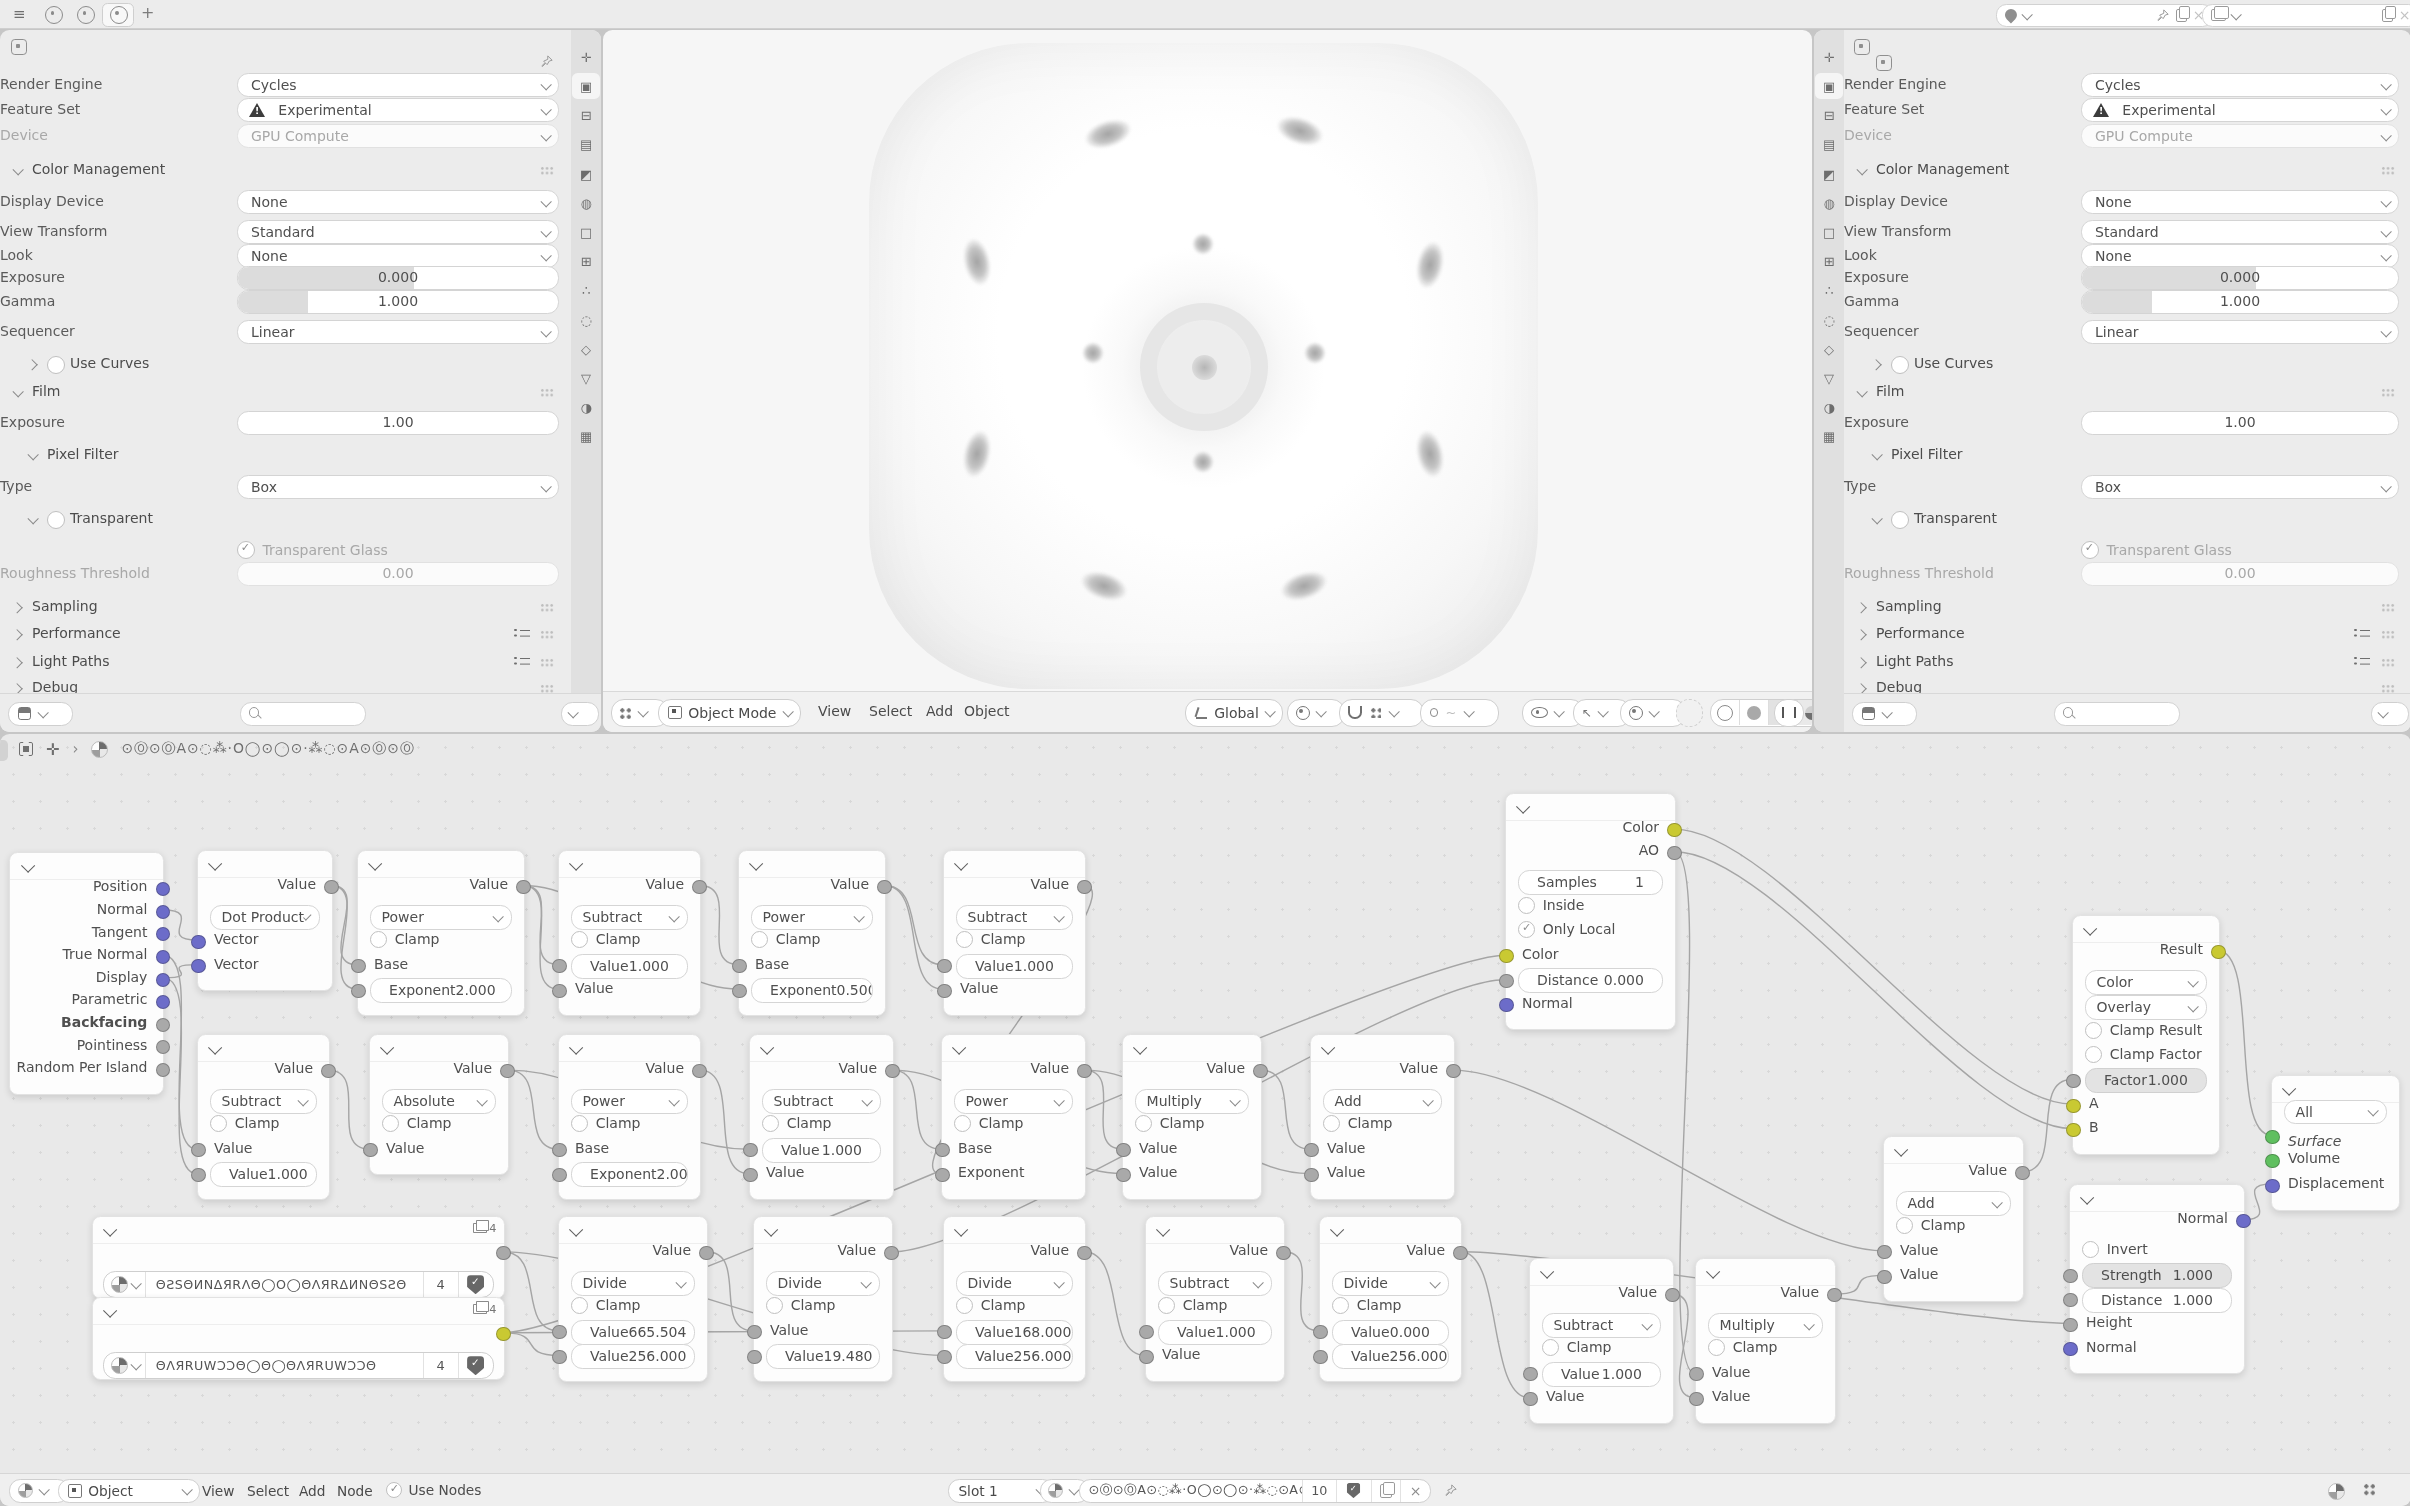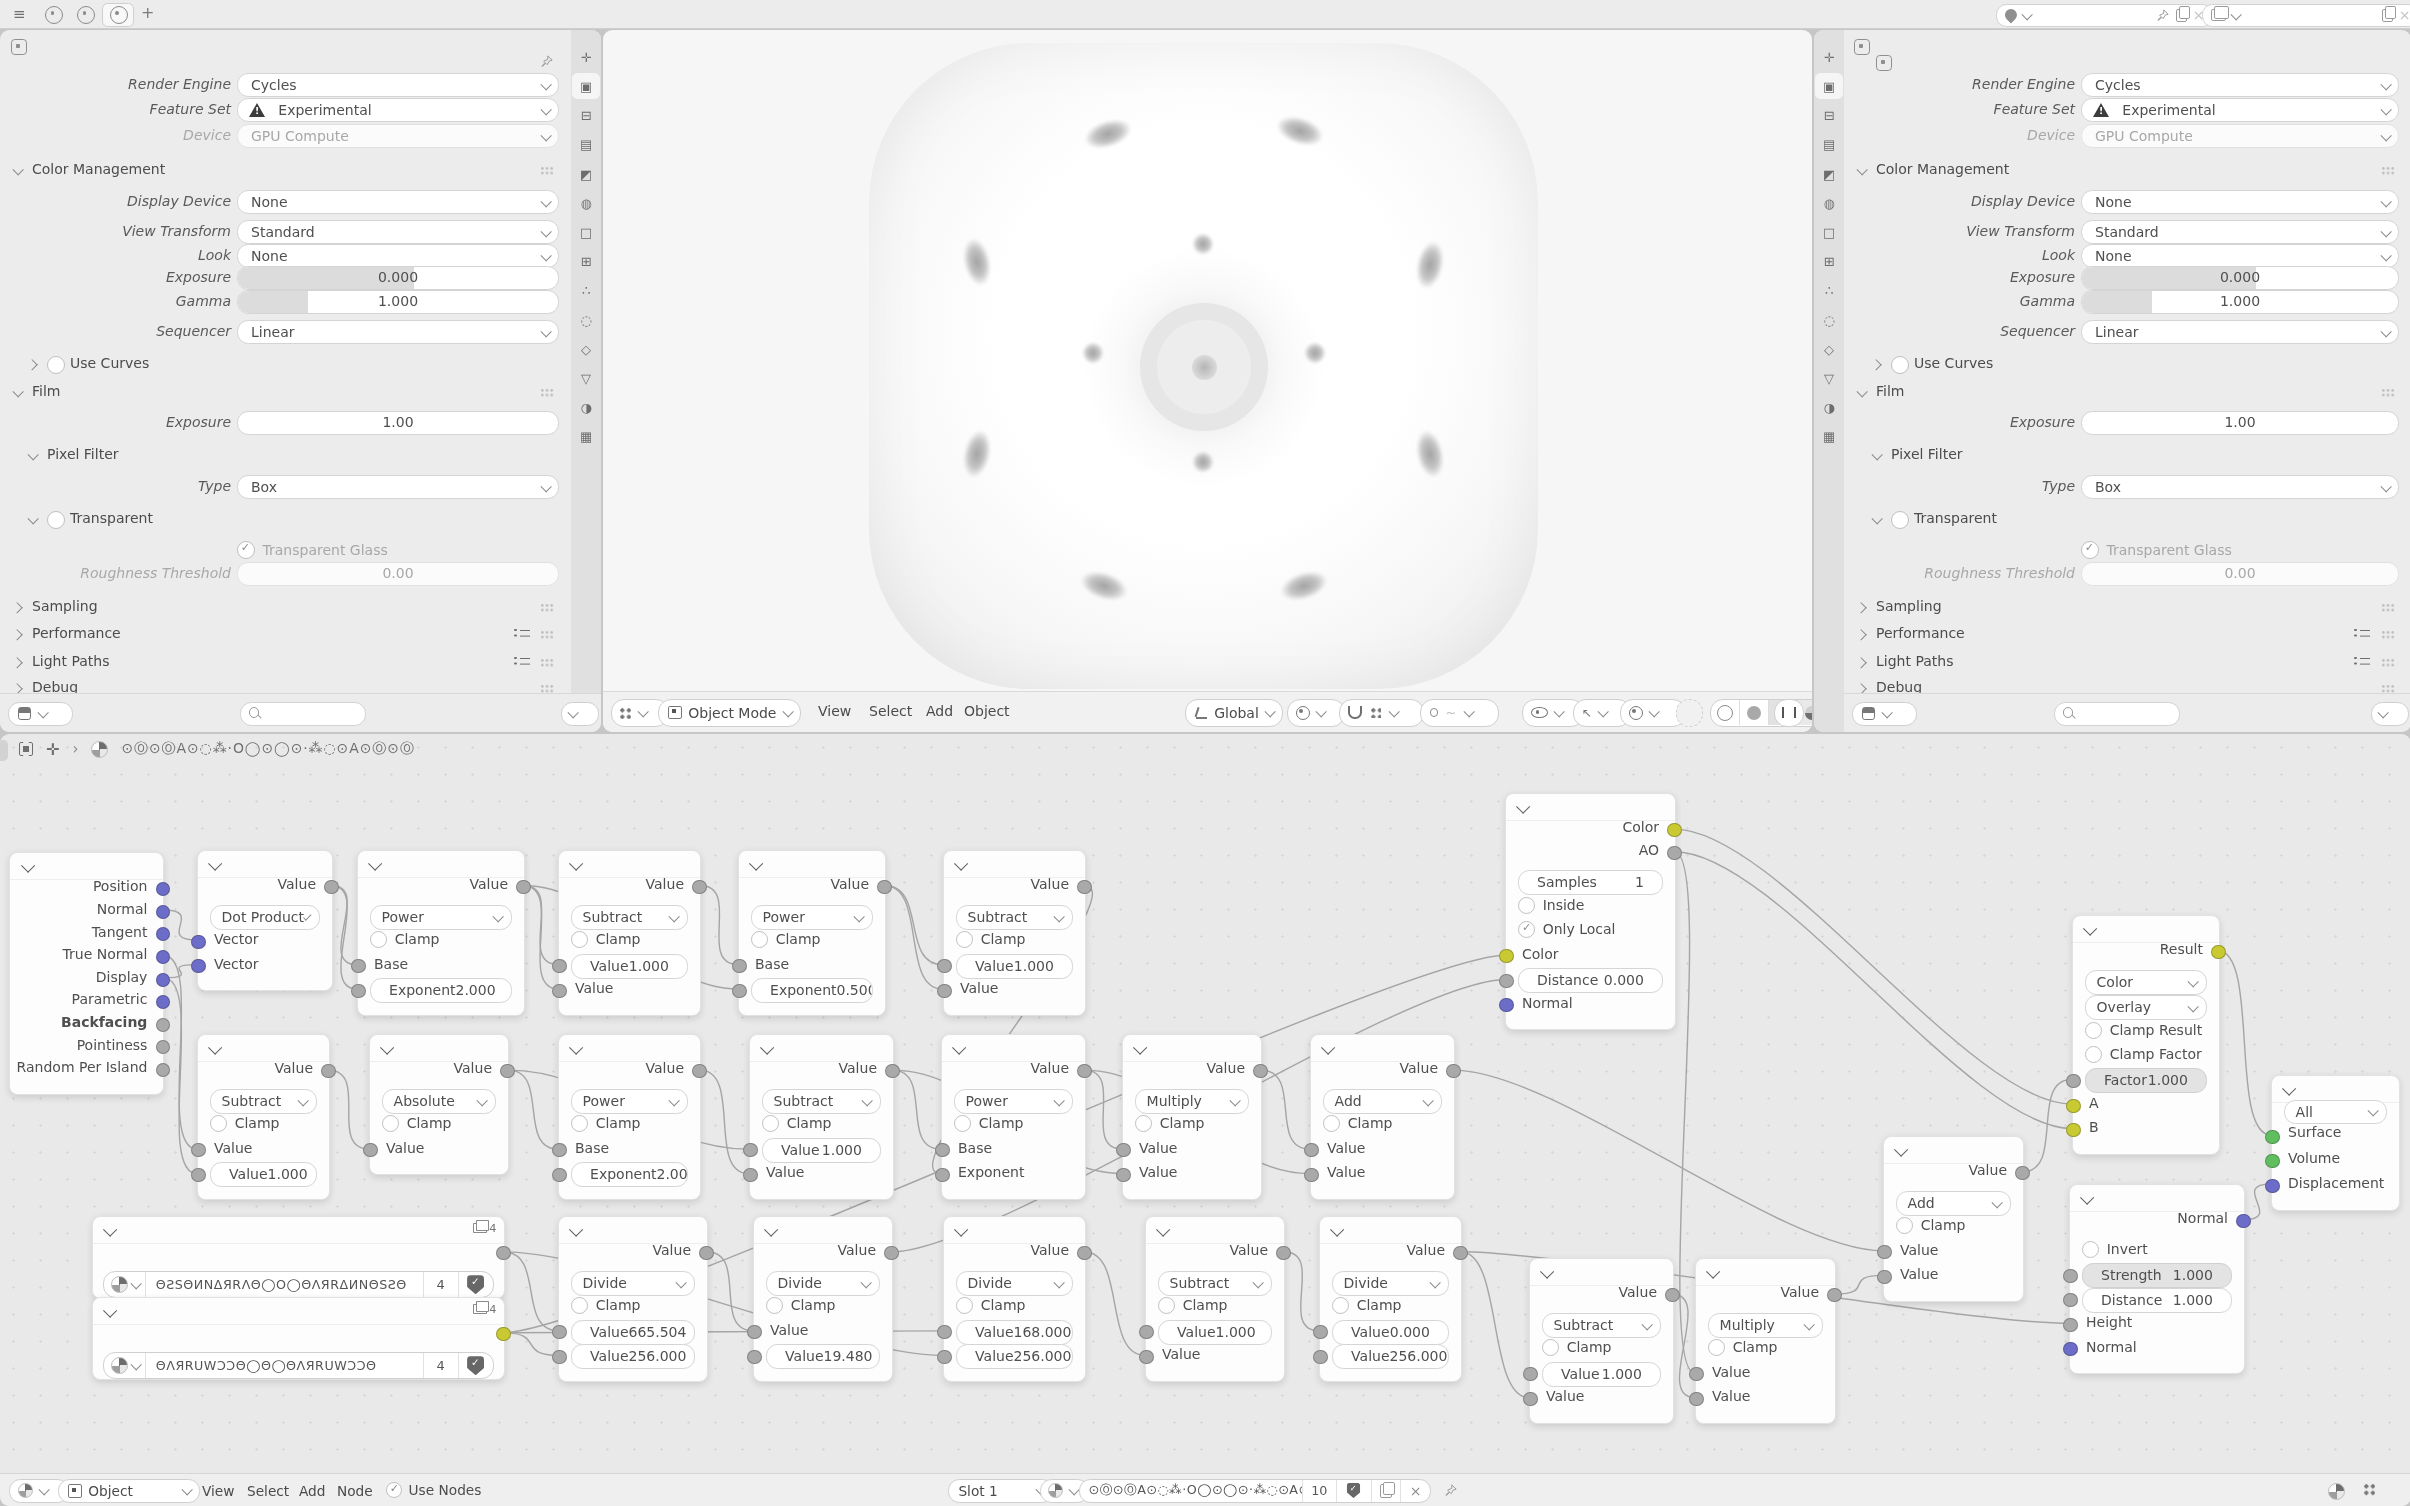--- a/index.html
+++ b/index.html
@@ -29,21 +29,21 @@
   .ic-layers::after{content:"";position:absolute;left:2.8px;top:-3.8px;width:13px;height:10.4px;border:1.1px solid #9a9a9a;border-radius:1.9px;background:#fff;}
 
   
   .cv{display:inline-block;width:6.6px;height:6.6px;border-right:1.4px solid #8a8a8a;border-bottom:1.4px solid #8a8a8a;transform:rotate(45deg) translateY(-1.9px);}
   .cv.r{transform:rotate(-45deg);}
   .cv.big{width:8.5px;height:8.5px;border-color:#5f5f5f;}
 
   
   .props{background:#ececec;}
   .prow{position:absolute;left:0;right:0;height:22.6px;}
-  .plabel{position:absolute;top:1.9px;height:19px;text-align:right;font-size:14px;color:#5a5a5a;line-height:19px;font-style:italic;}
+  .plabel{position:absolute;top:1.9px;height:19px;text-align:left;font-size:14px;color:#5a5a5a;line-height:19px;}
   .plabel.dis{color:#a8a8a8;}
   .ppill{position:absolute;top:0;height:21.7px;border:0.9px solid #d4d4d4;background:#fff;border-radius:11.3px;display:flex;align-items:center;font-size:14px;color:#4f4f4f;overflow:hidden;}
   .ppill .val{padding-left:13px;flex:1;}
   .ppill .cvwrap{padding-right:9.4px;}
   .ppill.dis{border-color:#e1e1e1;background:#fbfbfb;}
   .ppill.dis .val{color:#a8a8a8;}
   .pfill{position:absolute;left:0;top:0;bottom:0;background:#dcdcdc;}
   .pctr{position:absolute;left:0;right:0;text-align:center;font-size:14px;color:#4f4f4f;line-height:21px;}
   .warn-tri{width:0;height:0;border-left:8.5px solid transparent;border-right:8.5px solid transparent;border-bottom:14px solid #3c3c3c;position:relative;margin-left:11.3px;}
   .warn-tri::after{content:"!";position:absolute;left:-2.4px;top:1.9px;color:#fff;font-size:9.4px;font-weight:bold;}
@@ -1449,21 +1449,21 @@
       <div class="node" style="left: 2271px; top: 341px; width: 127px; height: 134px;">
         <div class="nhead">
           <span class="cv big"></span>
         </div>
         <div class="nrow" style="top: 24.5px;">
           <div class="npill">
             <span class="lb">All</span>
             <span class="cv"></span>
           </div>
         </div>
-        <div class="nrow" style="top: 47px;">
+        <div class="nrow" style="top: 56px; font-style: italic;">
           <span class="nin">Surface</span>
         </div>
         <span class="sock" style="left: -6.6px; top: 54px; background: rgb(95, 191, 95);"></span>
         <div class="nrow" style="top: 73px;">
           <span class="nin">Volume</span>
         </div>
         <span class="sock" style="left: -6.6px; top: 78px; background: rgb(95, 191, 95);"></span>
         <div class="nrow" style="top: 98px;">
           <span class="nin">Displacement</span>
         </div>

